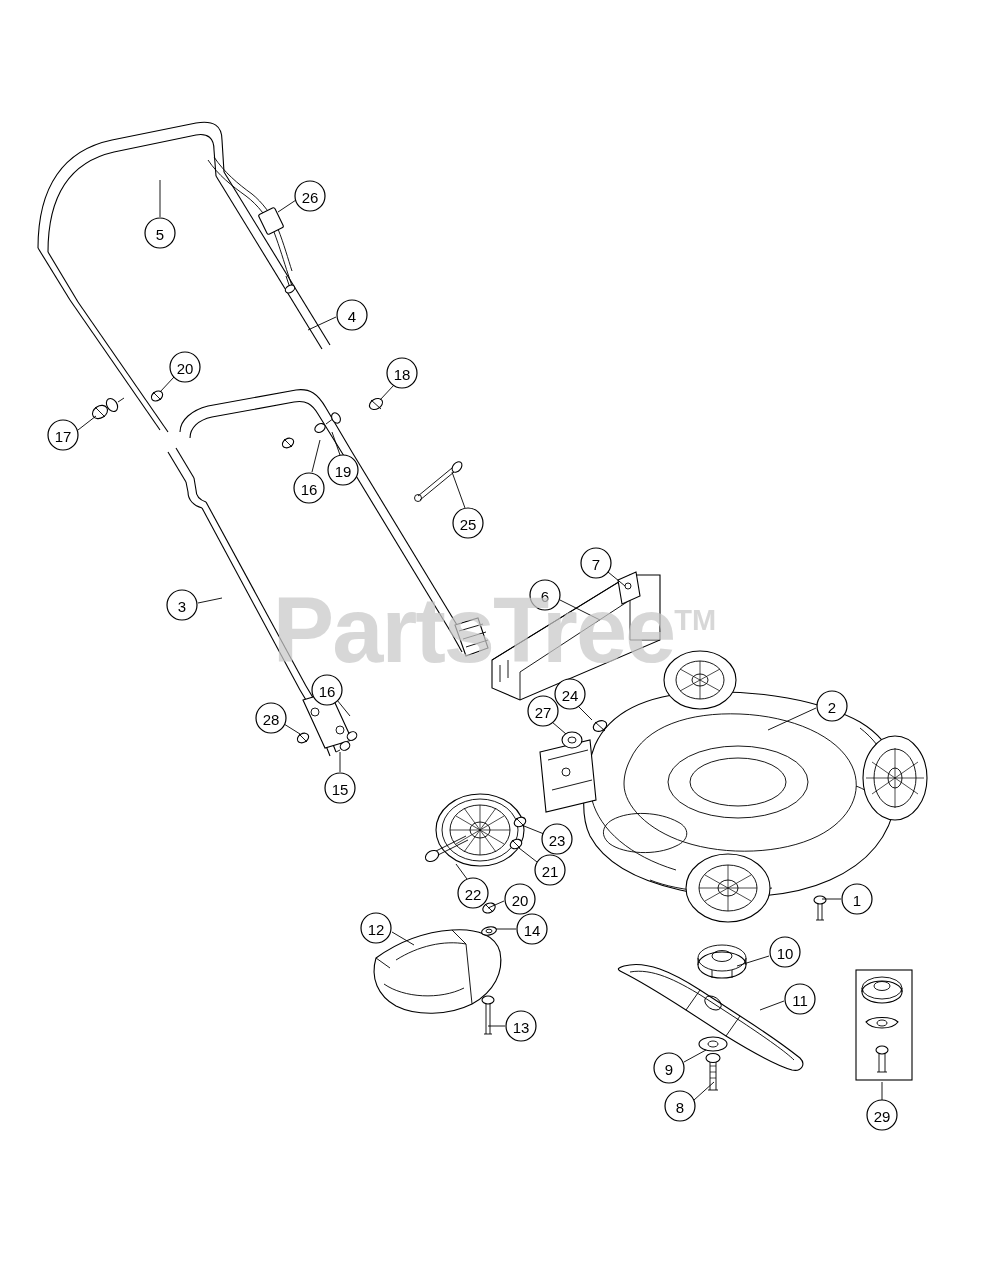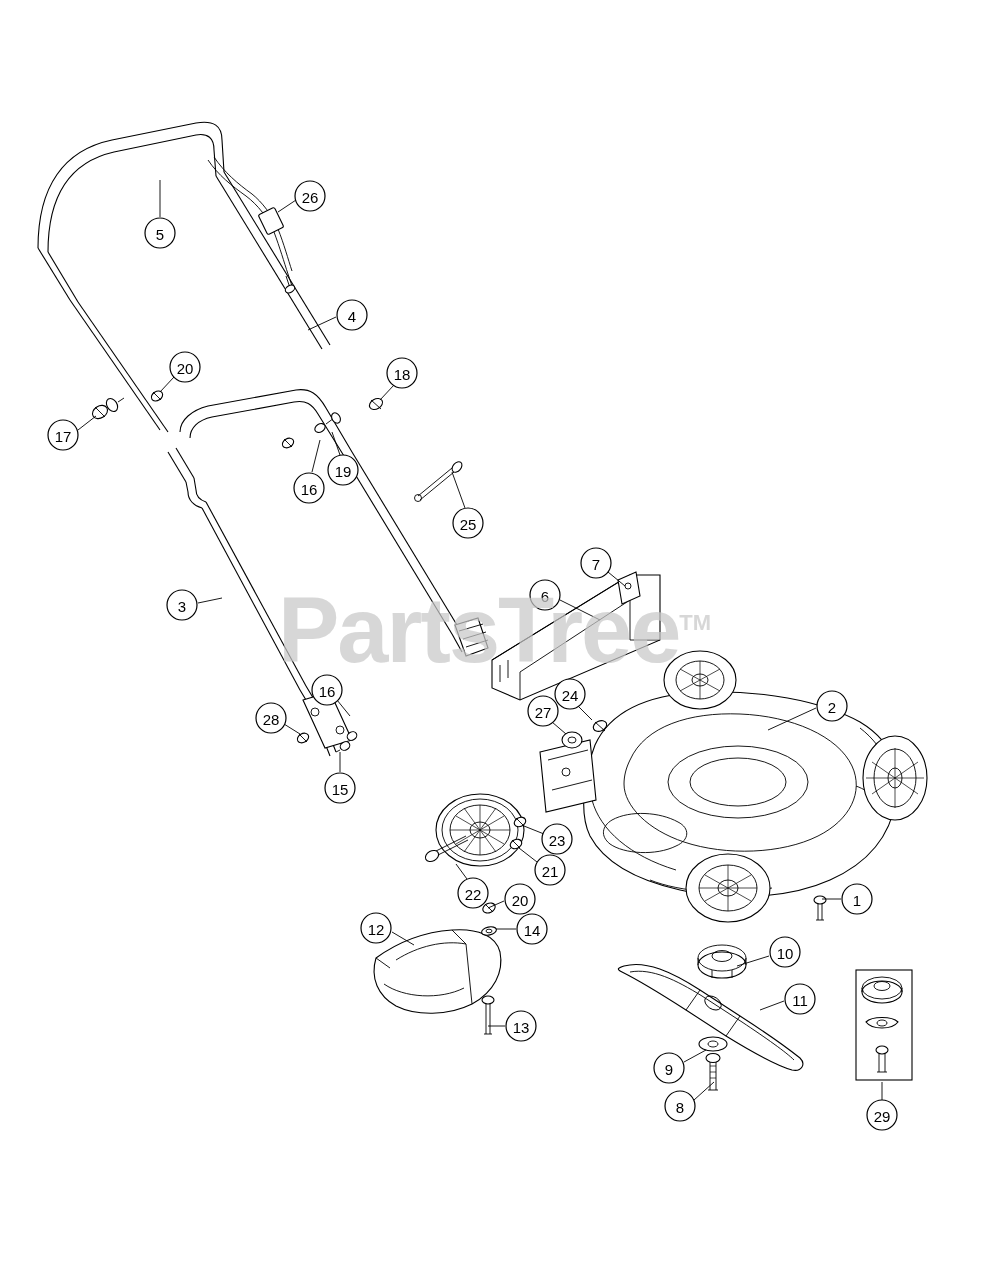--- a/index.html
+++ b/index.html
@@ -37,21 +37,21 @@
     font-weight: bold;
     font-size: 92px;
     letter-spacing: -2px;
     color: #c9c9c9;
     opacity: 0.72;
     user-select: none;
     pointer-events: none;
     white-space: nowrap;
   }
   .wm .tm {
-    font-size: 22px;
+    font-size: 29px;
     vertical-align: super;
     letter-spacing: 0;
   }
   .callout-label {
     font-family: "Liberation Sans", sans-serif;
     font-size: 15px;
     fill: #000000;
     text-anchor: middle;
     dominant-baseline: central;
   }

